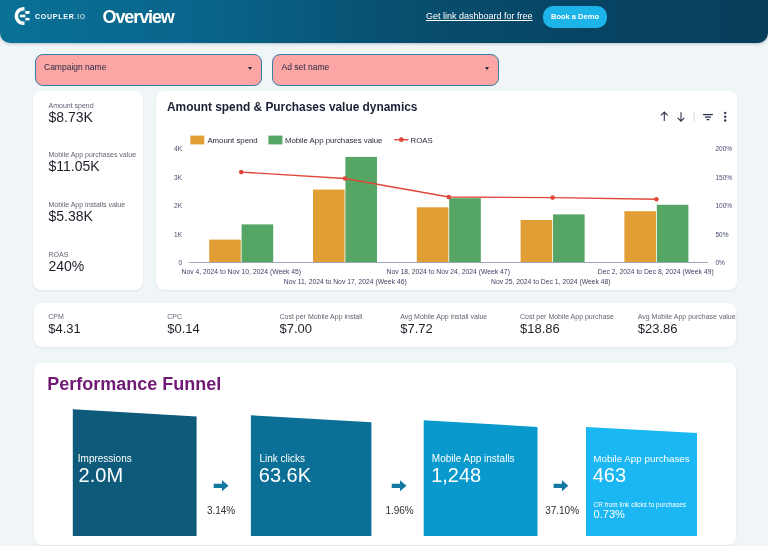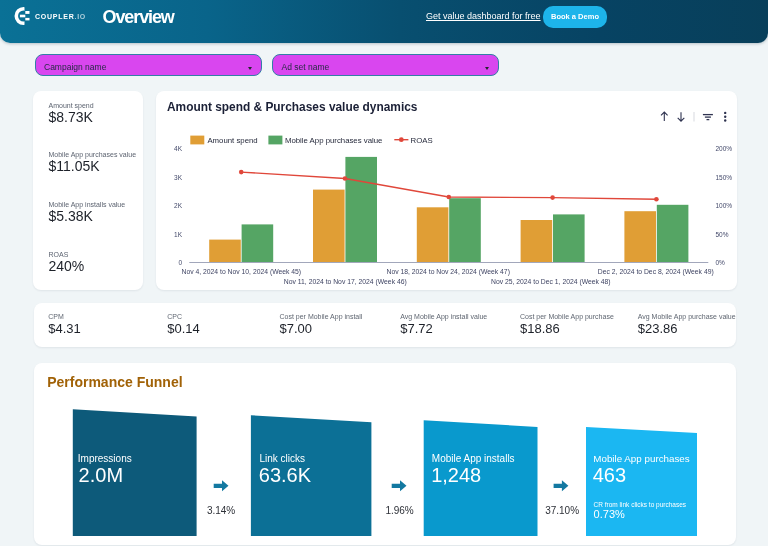--- a/index.html
+++ b/index.html
@@ -17,51 +17,51 @@
   .ovw { position:absolute; left:102.5px; top:7px; color:#fff; font-size:18px; font-weight:bold; letter-spacing:-1.1px; }
   .getlink { position:absolute; left:426px; top:11px; color:#fff; font-size:9px; text-decoration:underline; }
   .demo { position:absolute; left:543px; top:6px; width:64px; height:21.5px; background:#1db4ea; border-radius:10px;
     color:#fff; font-size:7.5px; font-weight:bold; text-align:center; line-height:21.5px; }
   .datebox { position:absolute; left:620px; top:6.8px; width:137px; height:18.4px; background:#fff; border-radius:8.5px; }
   .datebox span { position:absolute; left:8.8px; top:4.6px; font-size:7.7px; color:#20242c; }
   .datebox .caret { position:absolute; right:8.5px; top:7.6px; width:0; height:0;
     border-left:3px solid transparent; border-right:3px solid transparent; border-top:3.6px solid #33373f; }
 
   
-  .dd { position:absolute; top:54.2px; height:22px; background:#d946ef; border:1.4px solid #337fa5; border-radius:8px; }
+  .dd { position:absolute; top:54.2px; height:32px; background:#fca5a5; border:1.4px solid #337fa5; border-radius:8px; }
   .dd span { position:absolute; left:8.5px; top:6.8px; font-size:8.5px; color:#262b44; }
   .dd .caret { position:absolute; right:9px; top:11.4px; width:0; height:0;
     border-left:2.8px solid transparent; border-right:2.8px solid transparent; border-top:3.4px solid #23272e; }
 
   
   .lm { left:33px; top:91px; width:110px; height:199px; }
   .lm .item { position:absolute; left:15.5px; }
   .lm .lab { font-size:7px; color:#5c6370; }
   .lm .val { font-size:14px; color:#1d2129; margin-top:0px; }
 
   
   .kpi-lab { position:absolute; font-size:7px; color:#5f6671; }
   .kpi-val { position:absolute; font-size:13px; color:#1d2129; }
 
-  .f-title { position:absolute; font-size:14px; font-weight:bold; color:#a16207; }
+  .f-title { position:absolute; font-size:18px; font-weight:bold; color:#701a75; }
 </style>
 </head>
 <body>
 
 <div class="header">
   <svg class="abs" style="left:12px; top:5px;" width="22" height="22" viewBox="0 0 22 22">
     <path fill-rule="evenodd" fill="#fff" d="M11.55 1.95 a9.05 9.05 0 1 0 0 18.1 a9.05 9.05 0 0 0 0 -18.1 Z M11.55 5.5 a5.5 5.5 0 1 1 0 11 a5.5 5.5 0 0 1 0 -11 Z"></path>
     <rect x="12.5" y="0" width="9.5" height="22" fill="#0a6f94"></rect>
     <rect x="7.9" y="9.7" width="5.4" height="2.6" fill="#fff"></rect>
     <rect x="13.3" y="6.0" width="4.2" height="2.9" fill="#fff"></rect>
     <rect x="13.3" y="12.9" width="4.2" height="2.5" fill="#fff"></rect>
   </svg>
   <div class="brand">COUPLER<span class="io">.IO</span></div>
   <div class="ovw">Overview</div>
-  <div class="getlink">Get value dashboard for free</div>
+  <div class="getlink">Get link dashboard for free</div>
   <div class="demo">Book a Demo</div>
 </div>
 
 <div class="dd" style="left:34.5px; width:227px;">
     <span>Campaign name</span>
     <div class="caret"></div>
   </div>
 <div class="dd" style="left:272px; width:227px;">
     <span>Ad set name</span>
     <div class="caret"></div>

